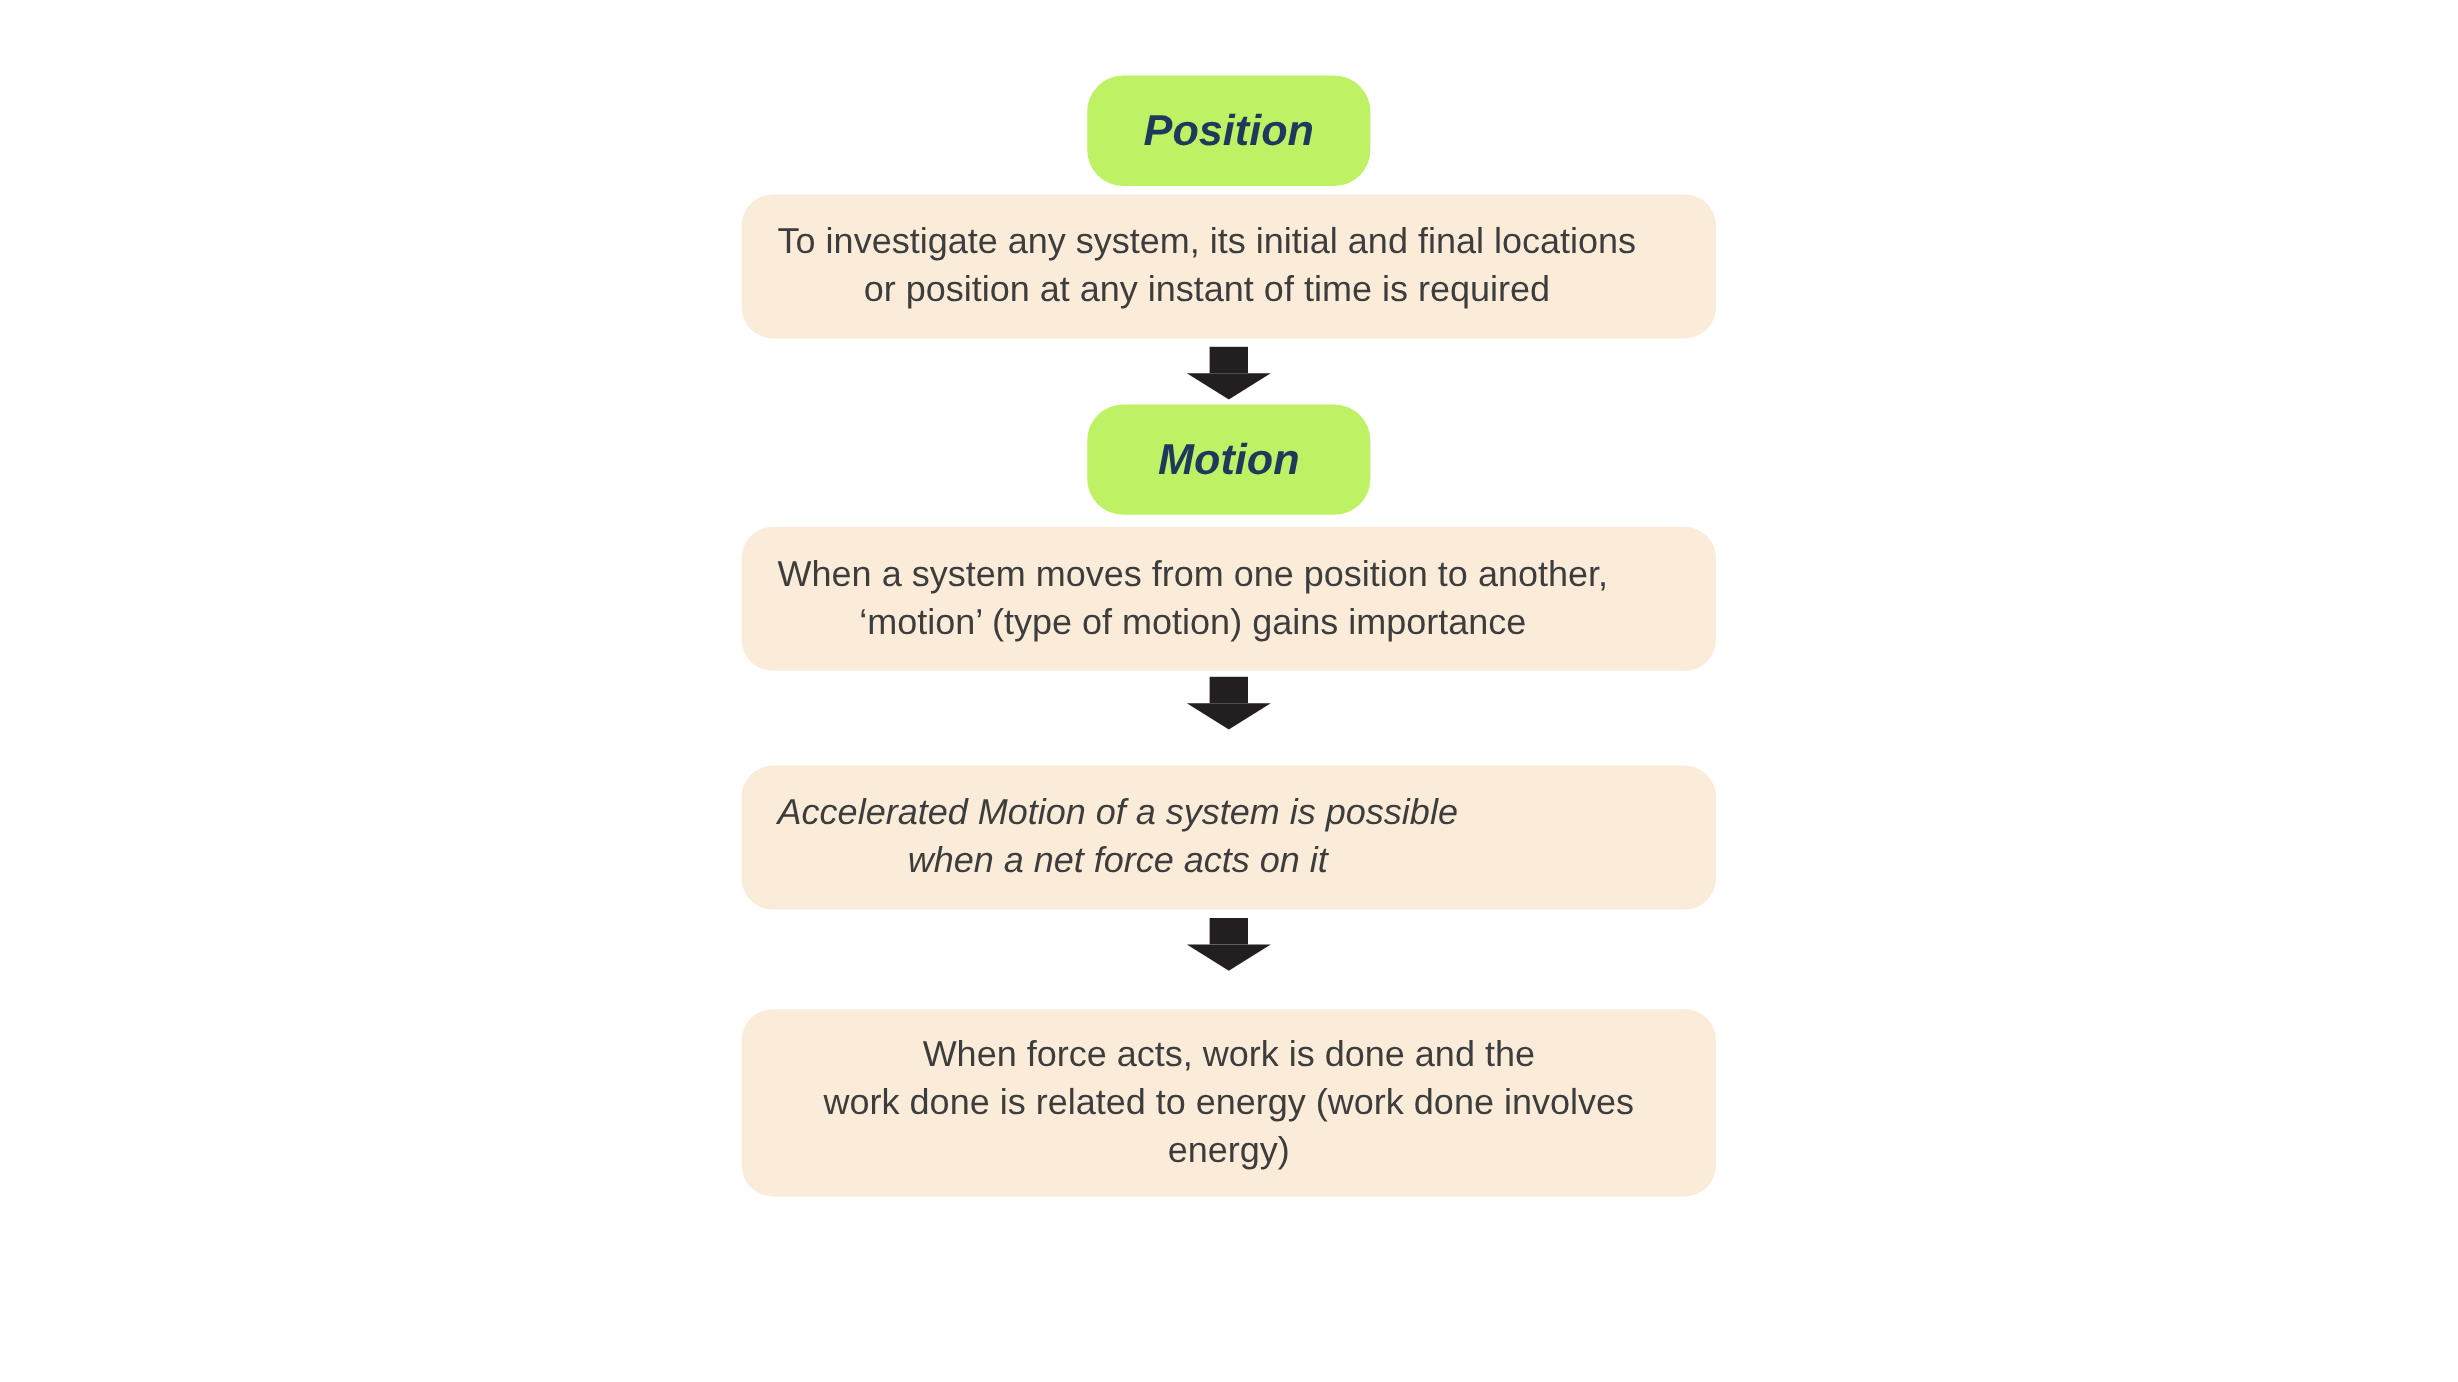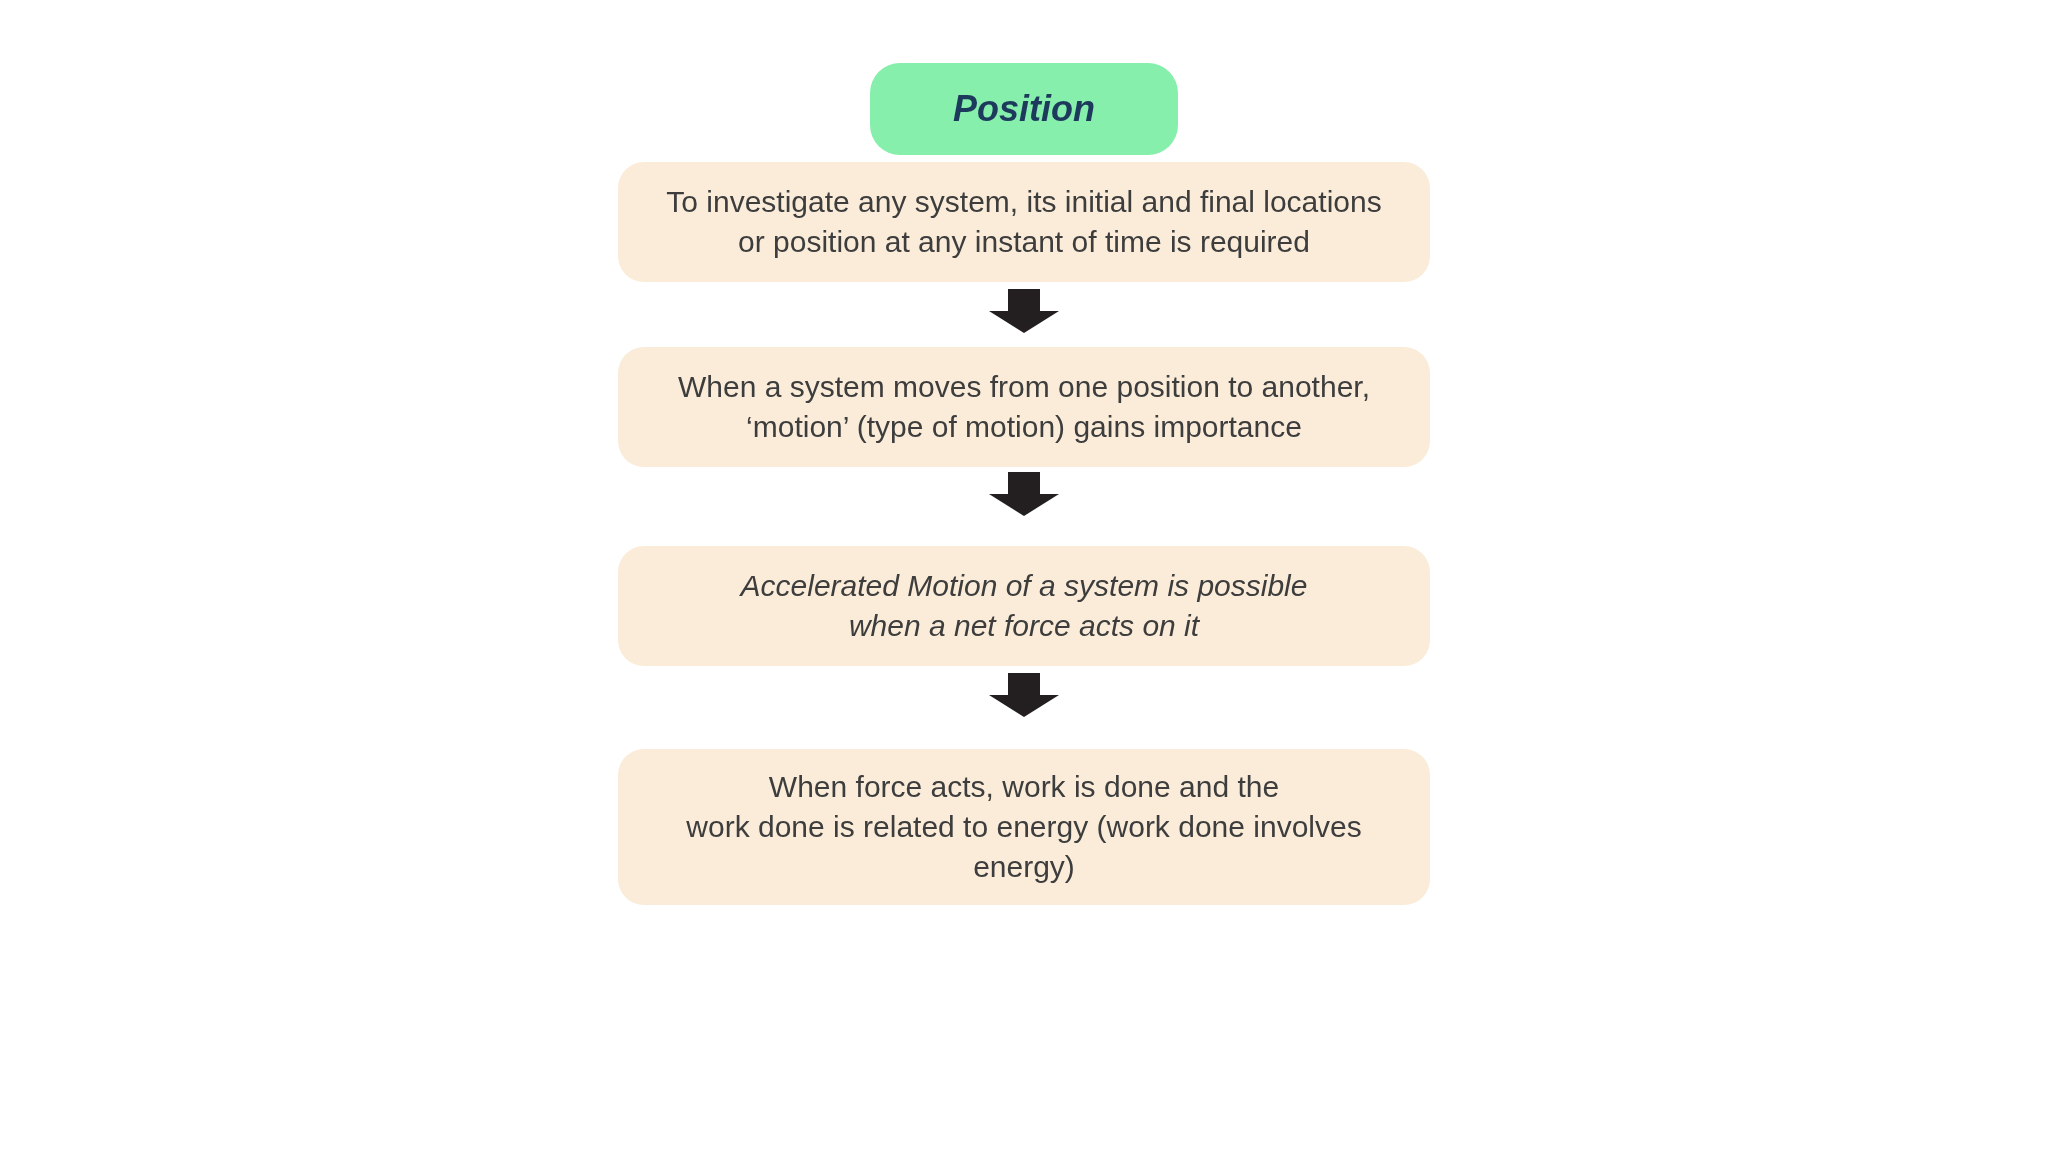--- a/index.html
+++ b/index.html
@@ -18,23 +18,23 @@
   .flow {
     position: absolute;
     left: 0;
     top: 0;
     width: 100%;
     display: flex;
     flex-direction: column;
     align-items: center;
   }
   .title-box {
-    width: 308px;
+    width: 236px;
     min-height: 92px;
-    background: #86efac;
+    background: #bef264;
     border-radius: 30px;
     display: flex;
     align-items: center;
     justify-content: center;
     box-sizing: border-box;
     padding: 6px 20px;
   }
   .title-box .title-text {
     font-size: 36px;
     line-height: 40px;
@@ -44,21 +44,21 @@
     text-align: center;
     white-space: pre-line;
   }
   .desc-box {
     width: 812px;
     min-height: 120px;
     background: #faecd9;
     border-radius: 26px;
     display: flex;
     align-items: center;
-    justify-content: center;
+    justify-content: flex-start;
     box-sizing: border-box;
     padding: 18px 30px;
   }
   .desc-box .desc-text {
     font-size: 30px;
     line-height: 40px;
     color: #3d3d3d;
     text-align: center;
     white-space: pre-line;
   }
@@ -101,20 +101,23 @@
     <div class="desc-box mt-desc1">
       <div class="desc-text">To investigate any system, its initial and final locations
 or position at any instant of time is required</div>
     </div>
 
     <div class="arrow mt-arr1">
       <div class="stem"></div>
       <div class="head"></div>
     </div>
 
+    <div class="title-box">
+      <div class="title-text">Motion</div>
+    </div>
     <div class="desc-box mt-desc2">
       <div class="desc-text">When a system moves from one position to another,
 ‘motion’ (type of motion) gains importance</div>
     </div>
 
     <div class="arrow mt-arr2">
       <div class="stem"></div>
       <div class="head"></div>
     </div>
 

